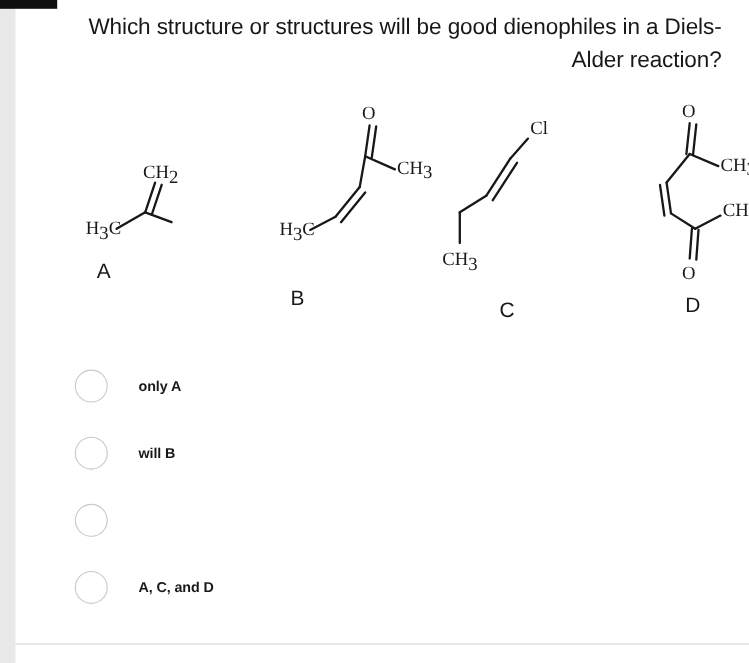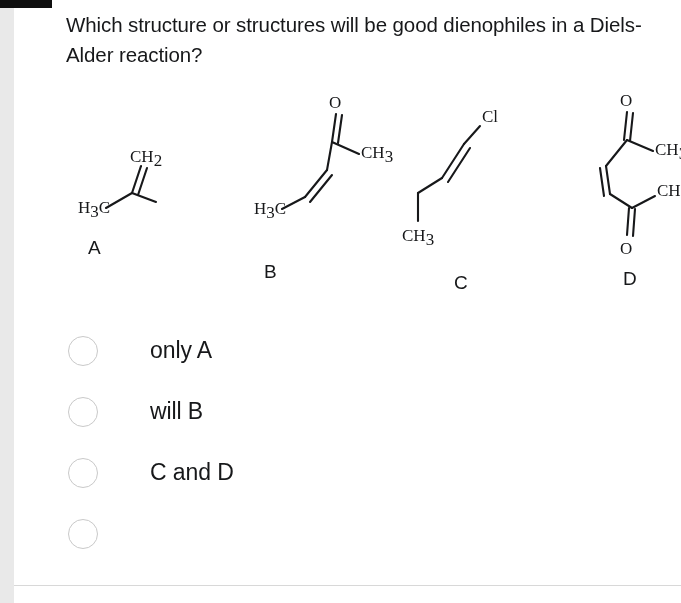--- a/index.html
+++ b/index.html
@@ -50,20 +50,21 @@
   
   .question {
     position: absolute;
     left: 66px;
     top: 10px;
     width: 590px;
     font-size: 20.5px;
     line-height: 30px;
     color: #17181a;
     letter-spacing: -0.1px;
+    text-align: right;
   }
 
   
   .structures {
     position: absolute;
     left: 14px;
     top: 78px;
     width: 667px;
     height: 220px;
   }
@@ -99,24 +100,25 @@
     width: 30px;
     height: 30px;
     border-radius: 50%;
     border: 1.6px solid #c9c9c9;
     background: #ffffff;
     box-sizing: border-box;
     flex: 0 0 auto;
     margin-left: 8px;
   }
   .option-label {
-    margin-left: 52px;
-    font-size: 23px;
+    margin-left: 28px;
+    font-size: 13px;
     color: #17181a;
     letter-spacing: -0.1px;
+    font-weight: bold;
   }
 
   
   text.chem {
     font-family: "Liberation Serif", serif;
     font-size: 17px;
     fill: #17181a;
   }
 </style>
 </head>
@@ -211,21 +213,21 @@
     <div class="option-row">
       <div class="radio"></div>
       <div class="option-label">only A</div>
     </div>
     <div class="option-row">
       <div class="radio"></div>
       <div class="option-label">will B</div>
     </div>
     <div class="option-row">
       <div class="radio"></div>
-      <div class="option-label">C and D</div>
-    </div>
-    <div class="option-row">
-      <div class="radio"></div>
+    </div>
+    <div class="option-row">
+      <div class="radio"></div>
+      <div class="option-label">A, C, and D</div>
     </div>
   </div>
 
   <div class="bottom-rule"></div>
 </div>
 
 </body></html>

